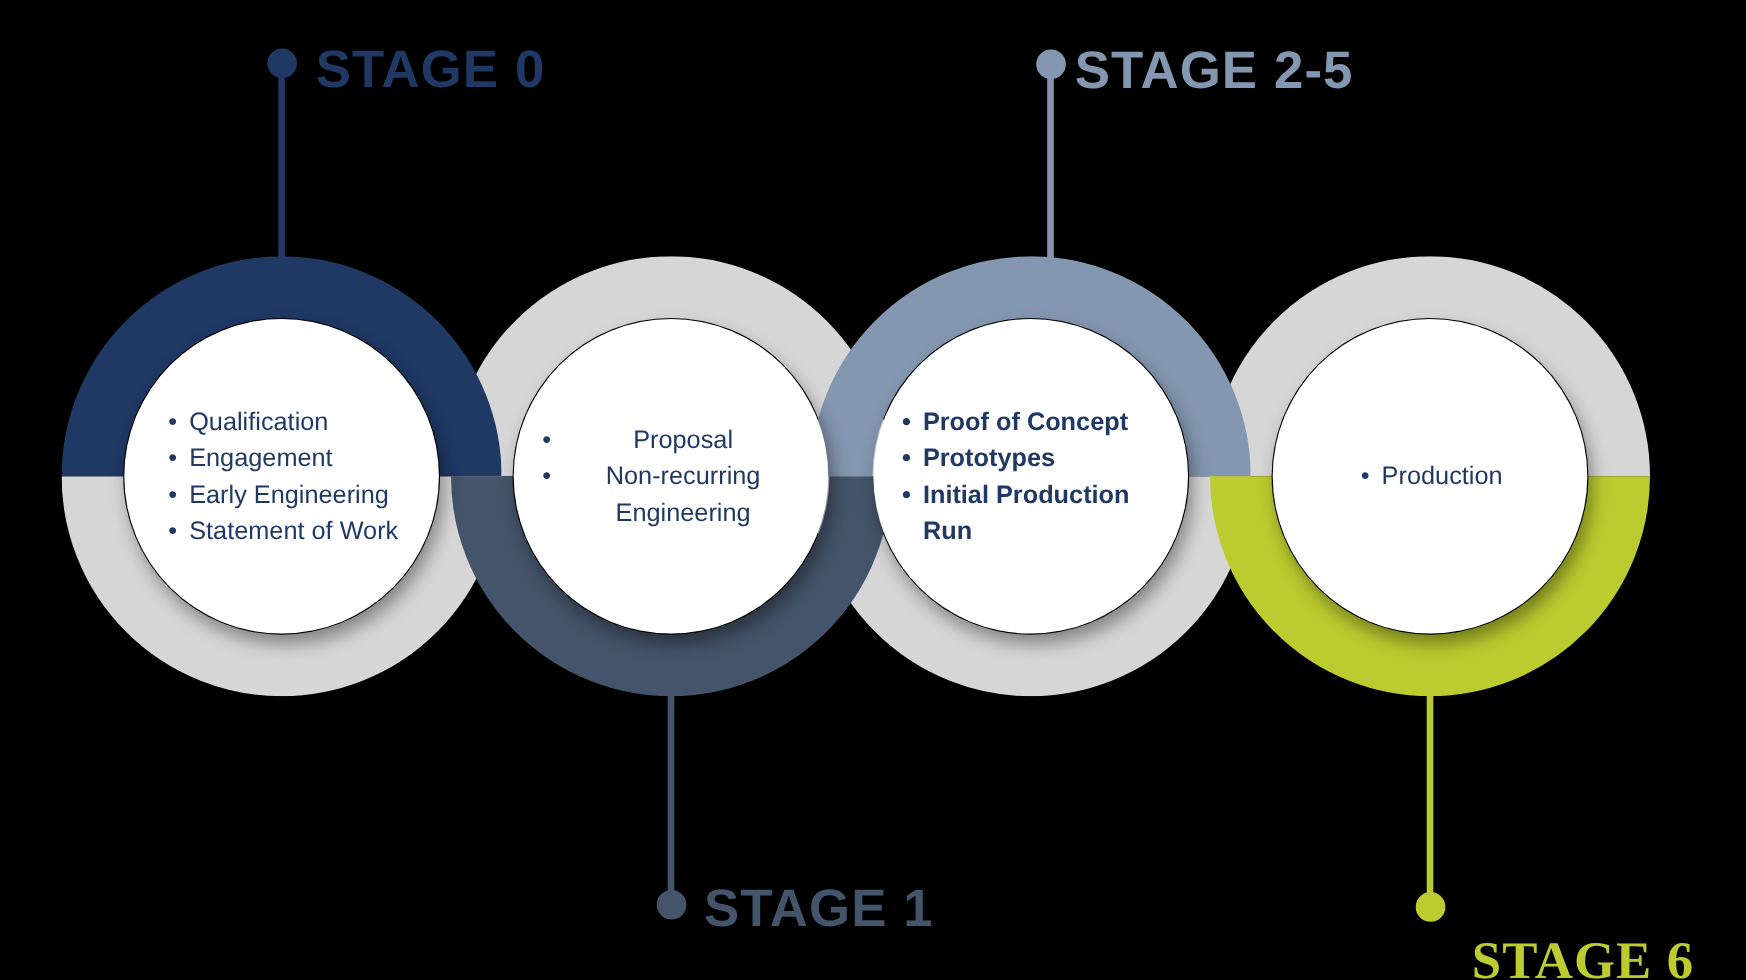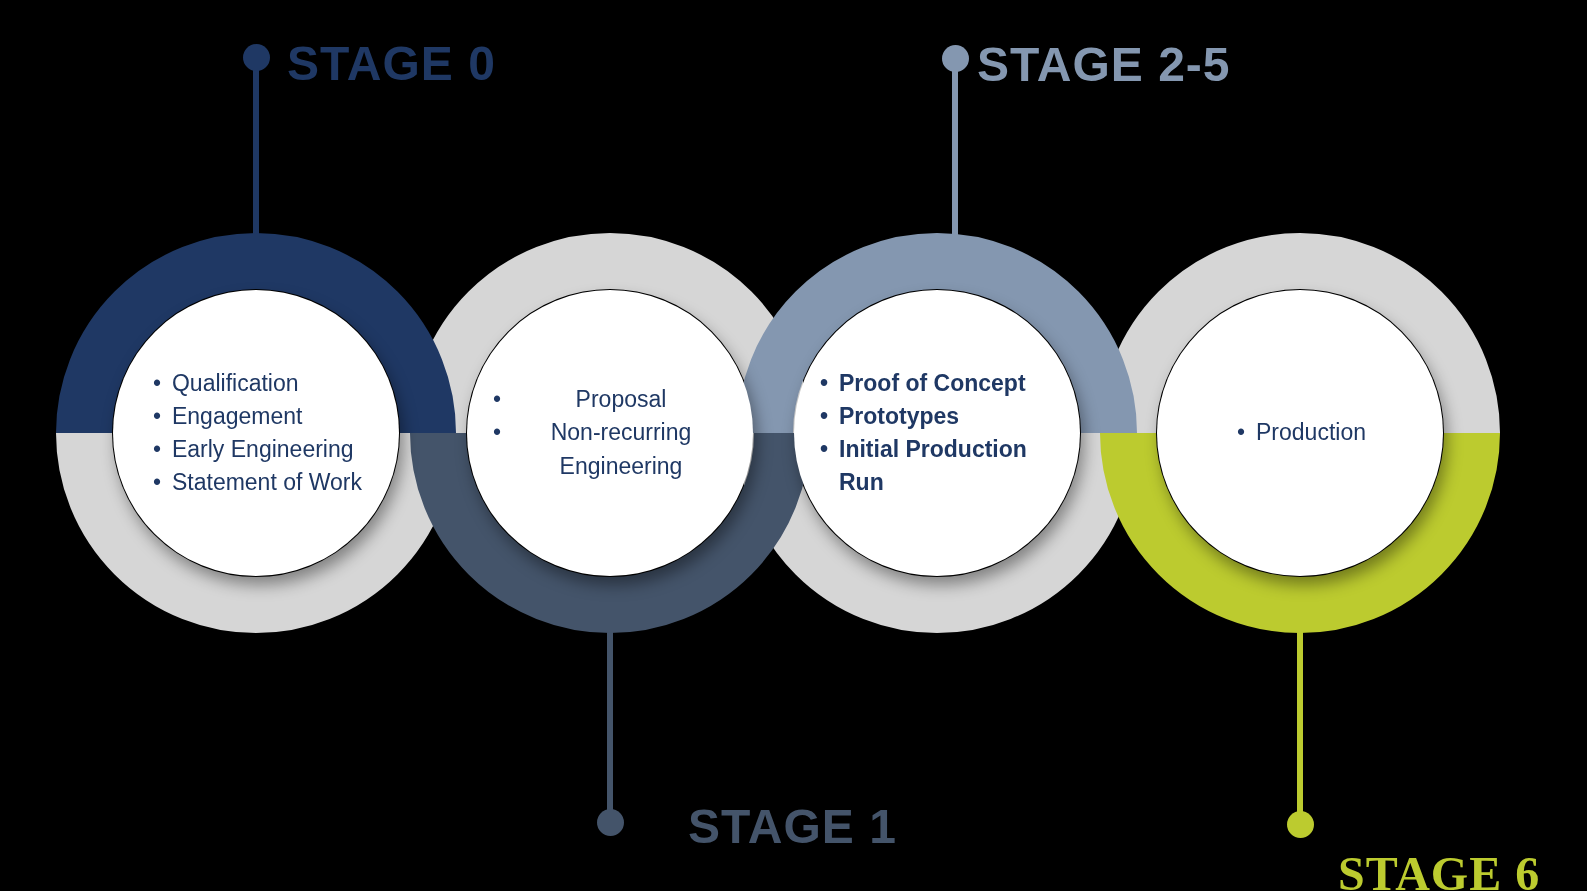--- a/index.html
+++ b/index.html
@@ -70,21 +70,21 @@
     font-weight: 700; font-size: 48px; letter-spacing: 1px;
     white-space: nowrap;
   }
 
   .s0 .connector { left: 253px; top: 57px;  height: 200px; background: var(--stage0); }
   .s0 .dot       { left: 243px; top: 44px;  background: var(--stage0); }
   .s0 .stage-label { left: 287px; top: 36px; color: var(--stage0); }
 
   .s1 .connector { left: 607px; top: 610px; height: 212px; background: var(--stage1); }
   .s1 .dot       { left: 597px; top: 809px; background: var(--stage1); }
-  .s1 .stage-label { left: 640px; top: 799px; color: var(--stage1); margin-left: 48px; }
+  .s1 .stage-label { left: 640px; top: 799px; color: var(--stage1); }
 
   .s2 .connector { left: 952px; top: 58px;  height: 200px; background: var(--stage2); }
   .s2 .dot       { left: 942px; top: 45px;  background: var(--stage2); }
   .s2 .stage-label { left: 977px; top: 37px; color: var(--stage2); }
 
   .s3 .connector { left: 1297px; top: 612px; height: 212px; background: var(--stage3); }
   .s3 .dot       { left: 1287px; top: 811px; background: var(--stage3); }
   .s3 .stage-label { left: 1338px; top: 846px; color: var(--stage3); font-family: Liberation Serif, serif; }
 </style>
 </head>

